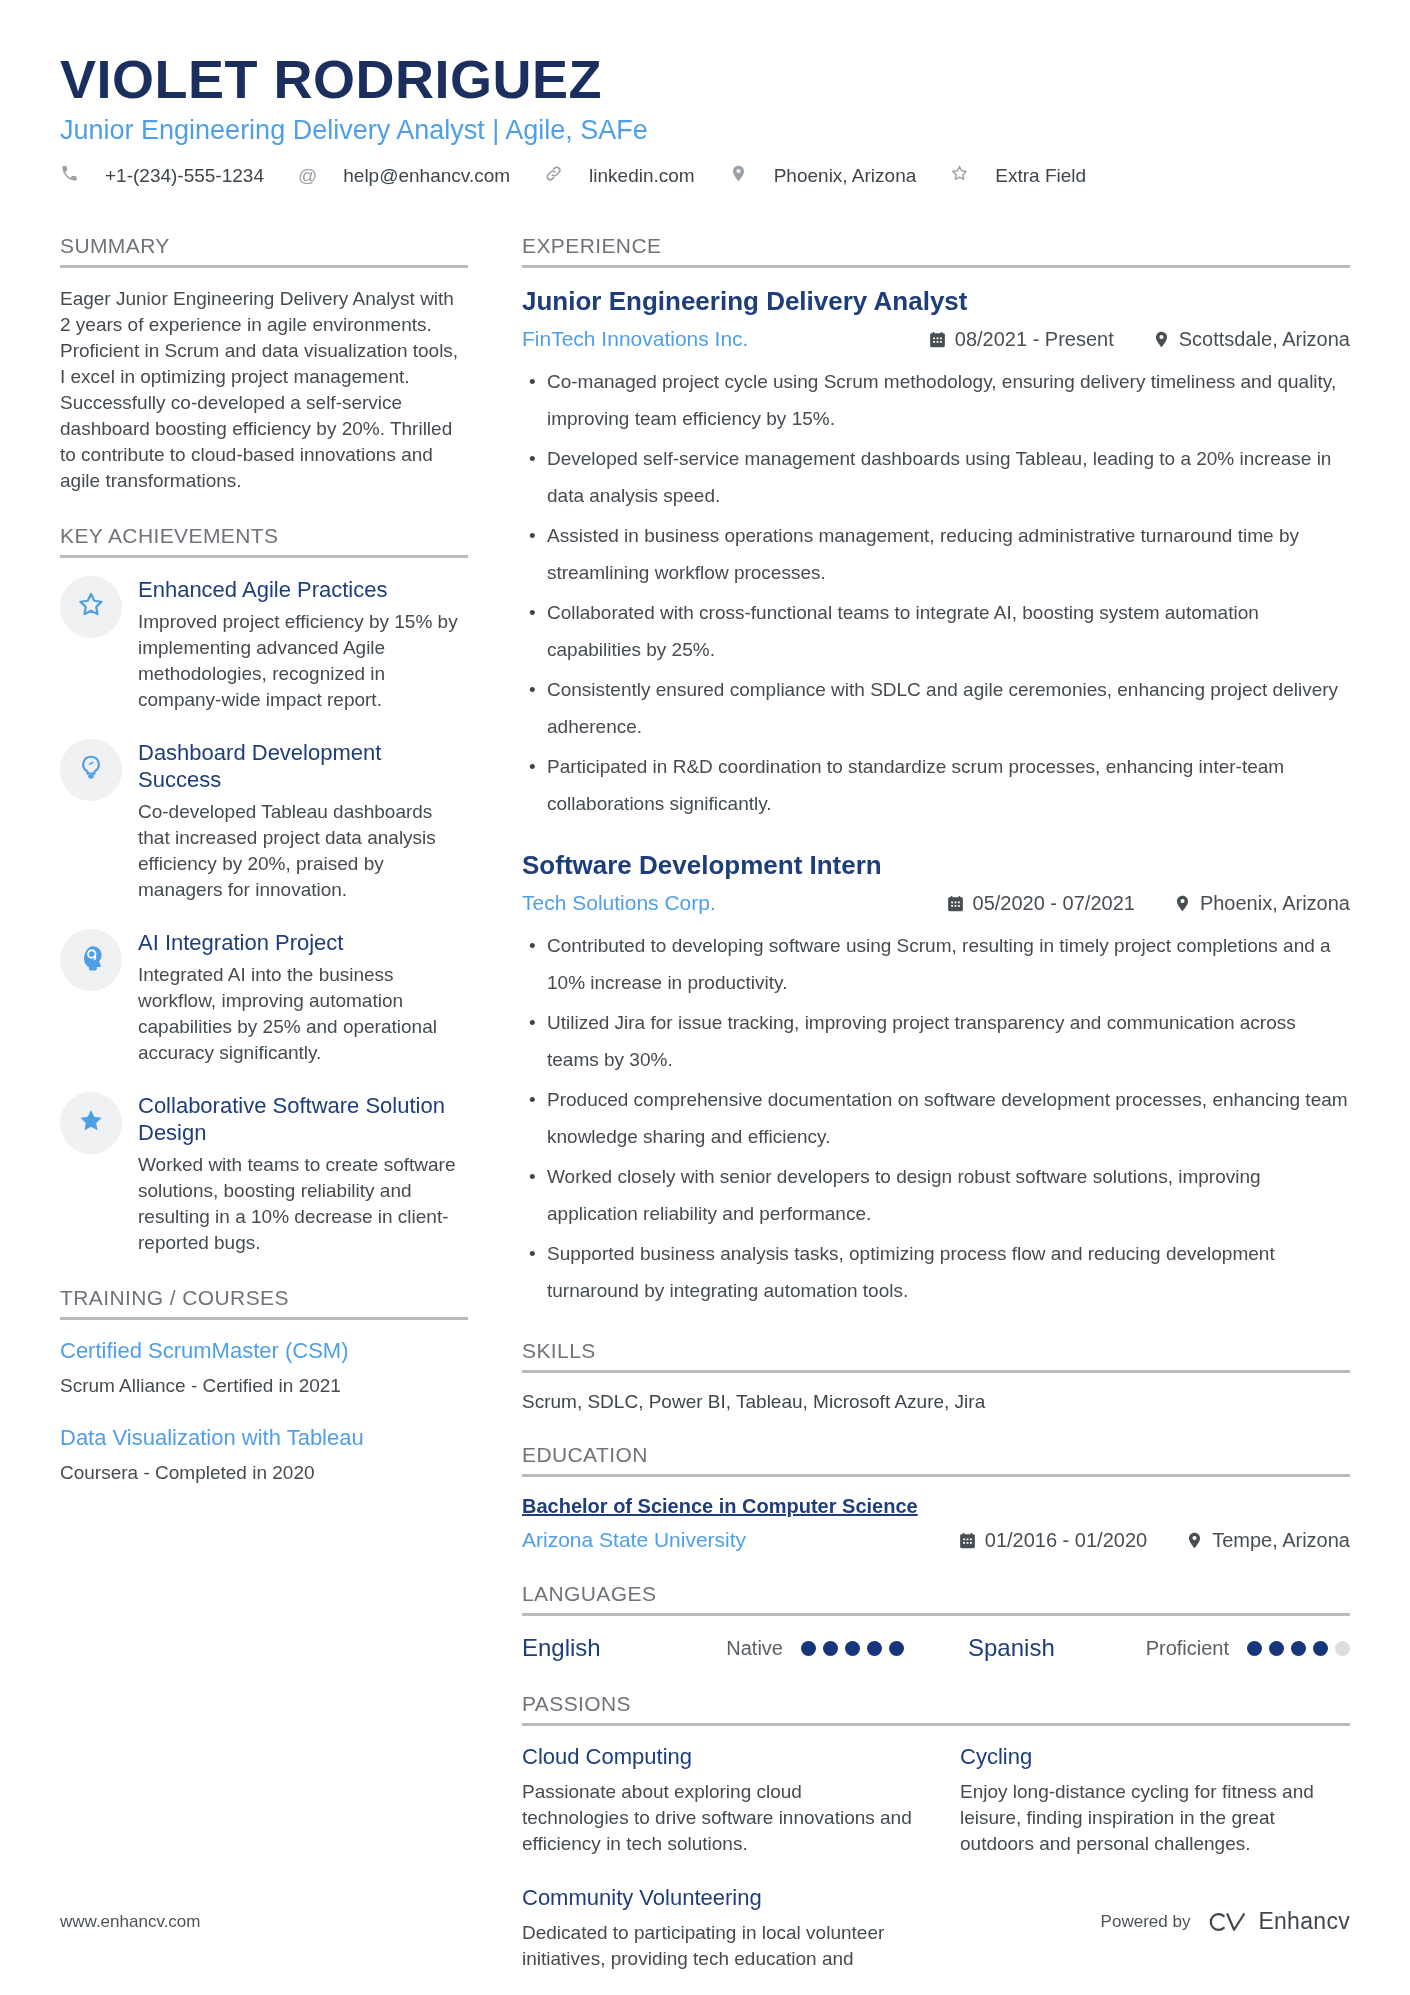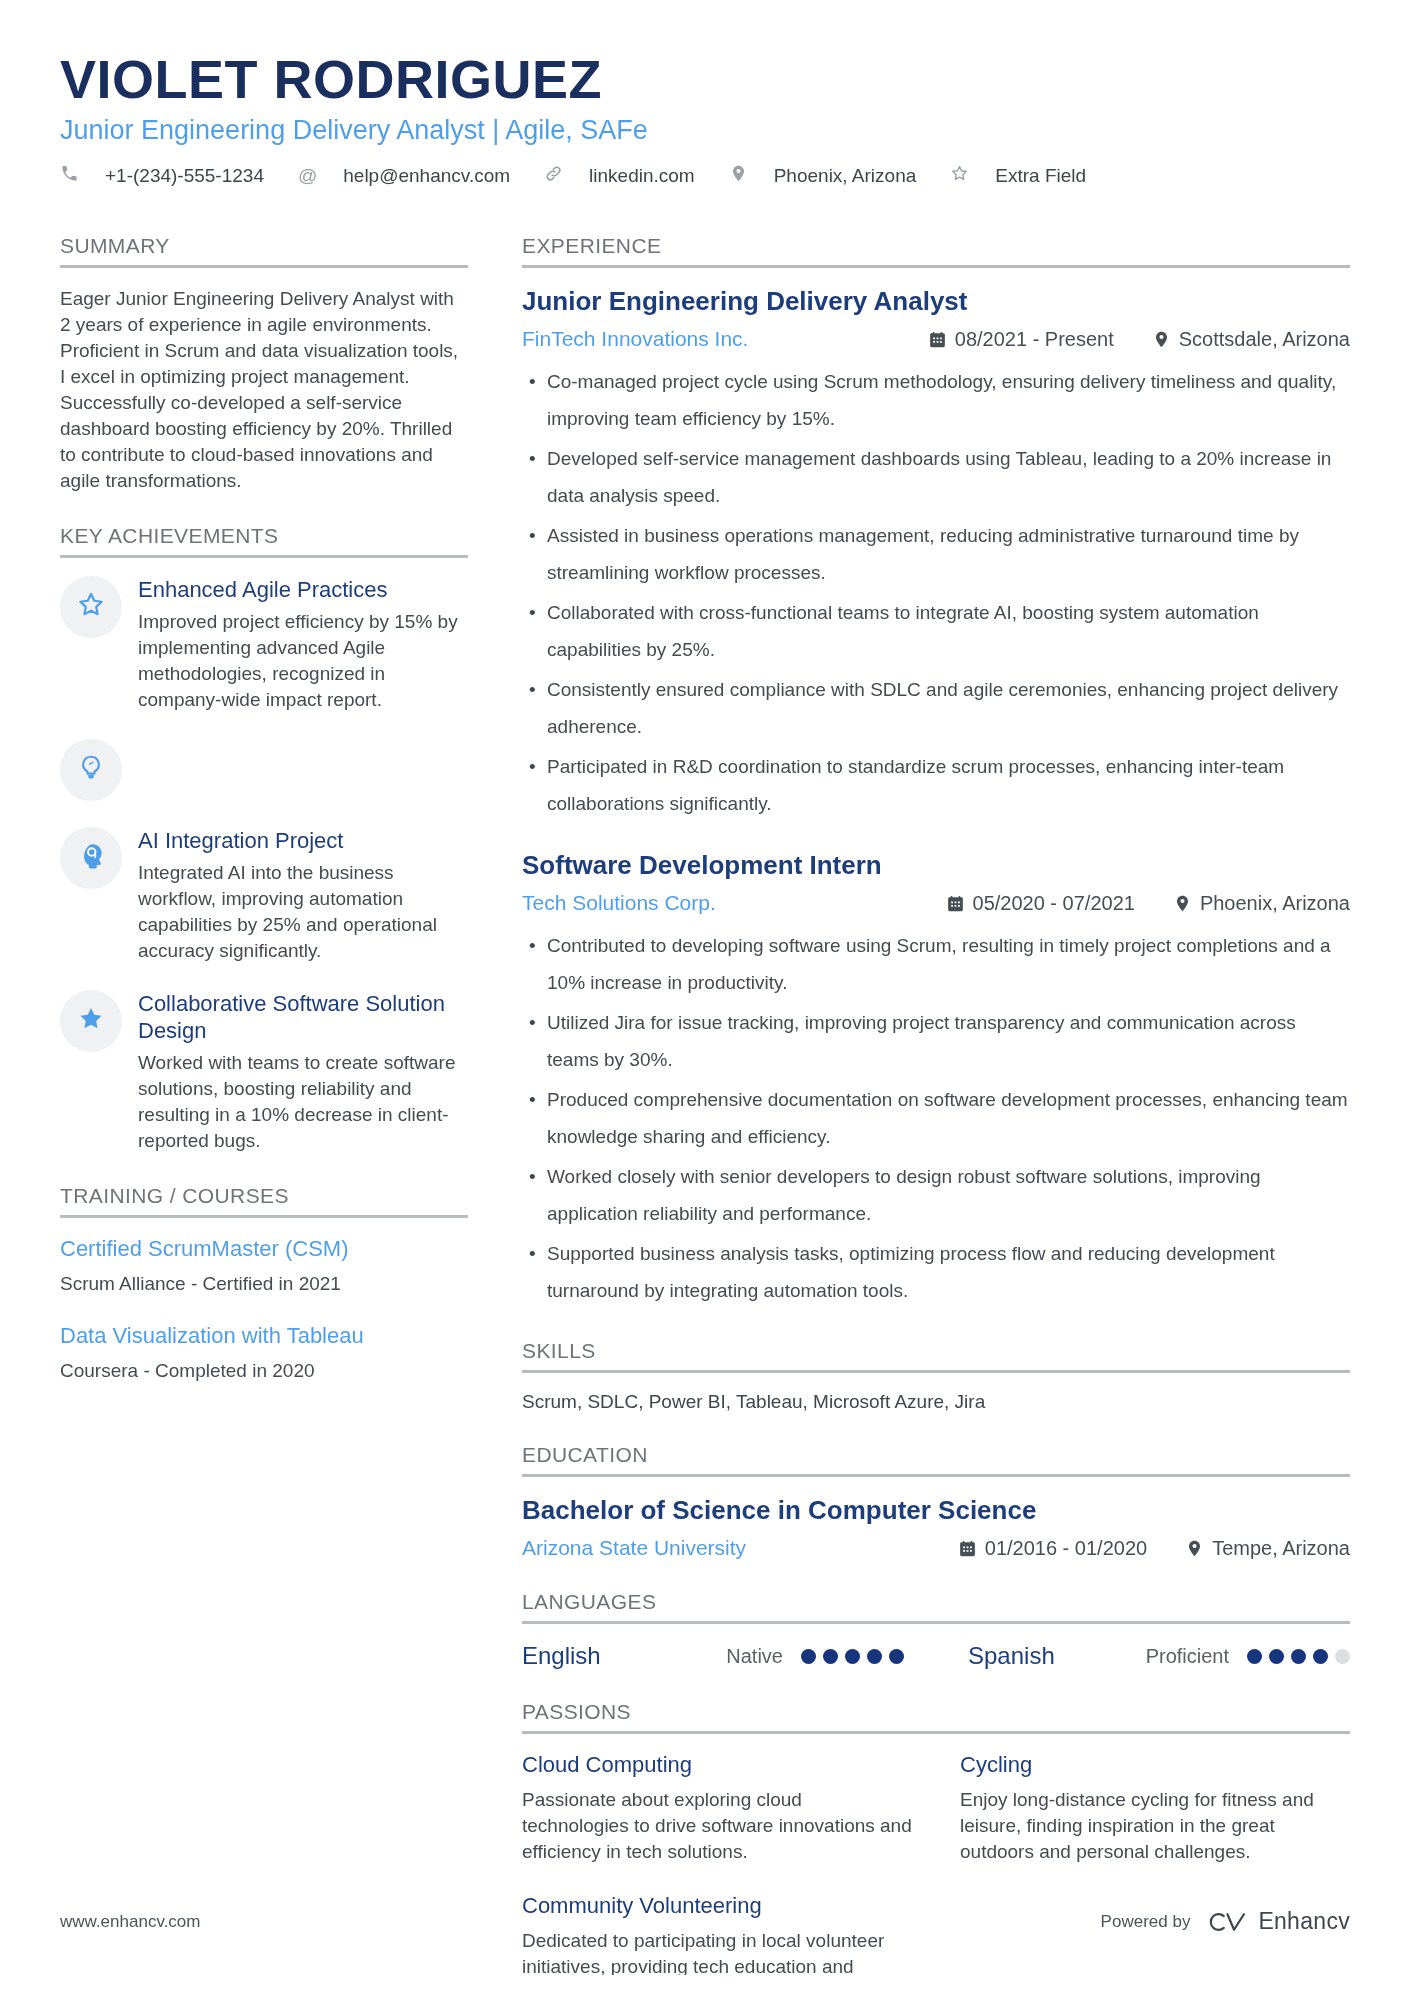--- a/index.html
+++ b/index.html
@@ -50,21 +50,21 @@
   .meta-item + .meta-item{margin-left:38px;}
   .meta-item svg{width:19px;height:19px;color:var(--meta-gray);flex:none;}
   ul.bullets{margin:0;padding:0;list-style:none;}
   ul.bullets li{position:relative;padding-left:25px;font-size:19px;line-height:37px;margin-bottom:3px;}
   ul.bullets li::before{content:'•';position:absolute;left:7px;top:0;color:#3f464c;}
 
   
   .skills-text{font-size:19px;color:#3f464c;margin:4px 0 8px;}
 
   
-  .edu-degree{font-size:26px;color:var(--title-navy);font-weight:600;margin:0 0 10px;}
+  .edu-degree{font-size:20px;color:var(--title-navy);font-weight:600;margin:0 0 10px;text-decoration:underline;}
 
   
   .lang-grid{display:grid;grid-template-columns:1fr 1fr;column-gap:64px;margin-top:6px;}
   .lang-item{display:flex;align-items:center;}
   .lang-name{flex:1;font-size:24px;color:var(--title-navy);}
   .lang-level{font-size:20px;color:#5a6065;margin-right:18px;}
   .dots{display:flex;gap:7px;align-items:center;}
   .lang-dot{width:15px;height:15px;border-radius:50%;background:#dcdee1;}
   .lang-dot.filled{background:var(--dot-navy);}
 
@@ -151,20 +151,24 @@
             </div>
 
             <div class="ach-item">
               <span class="ach-icon-circle">
                 <span><svg viewBox="0 0 24 24" fill="none" stroke="currentColor" stroke-width="1.7">
                     <path d="M12 3a6.2 6.2 0 0 1 3.4 11.4c-.5.3-.7.7-.7 1.2v.9H9.3v-.9c0-.5-.2-.9-.7-1.2A6.2 6.2 0 0 1 12 3z"></path>
                     <path fill="currentColor" stroke="none" d="M9.8 17.6h4.4v1.1c0 1-1 1.8-2.2 1.8s-2.2-.8-2.2-1.8z"></path>
                     <path d="M13.5 7.5l-2.6 1.4" stroke-linecap="round" stroke-width="1.2"></path>
                   </svg></span>
               </span>
+              <div>
+                <div class="ach-title">Dashboard Development Success</div>
+                <div class="body-text">Co-developed Tableau dashboards that increased project data analysis efficiency by 20%, praised by managers for innovation.</div>
+              </div>
             </div>
 
             <div class="ach-item">
               <span class="ach-icon-circle">
                 <span><svg viewBox="0 0 24 24">
                     <path fill="currentColor" d="M13.2 2.5c4.2 0 7.3 3.1 7.3 7 0 2-.8 3.8-2.1 5.1l1.4 3.1c.3.7-.2 1.4-.9 1.4h-2.2v1.5c0 .8-.6 1.4-1.4 1.4h-3.6c-.8 0-1.4-.6-1.4-1.4v-1.4c-2.3-1.3-3.9-3.8-3.9-6.7 0-5.5 3.6-10 6.8-10z"></path>
                     <circle cx="12.6" cy="8.8" r="3" fill="none" stroke="#ffffff" stroke-width="1.5"></circle>
                     <path d="M15.2 10.4c.5.8.5 1.9-.1 2.7" fill="none" stroke="#ffffff" stroke-width="1.3" stroke-linecap="round"></path>
                   </svg></span>
               </span>

